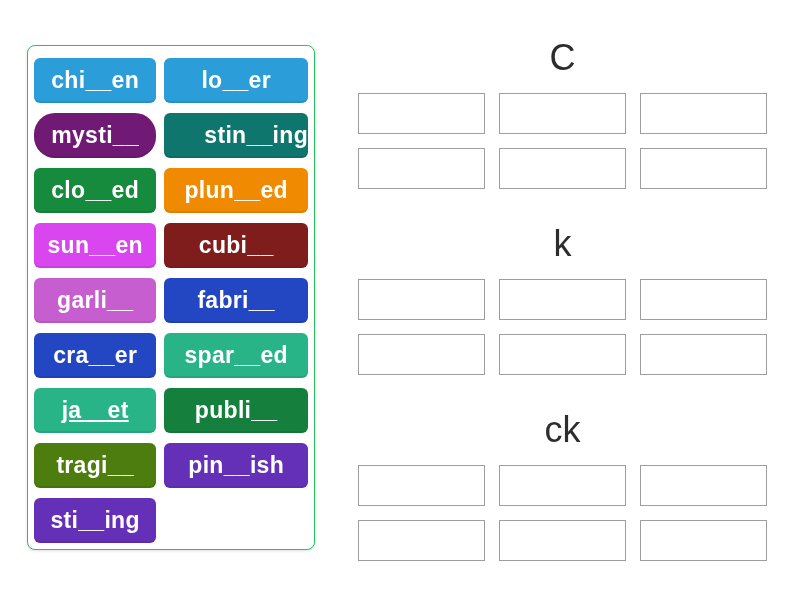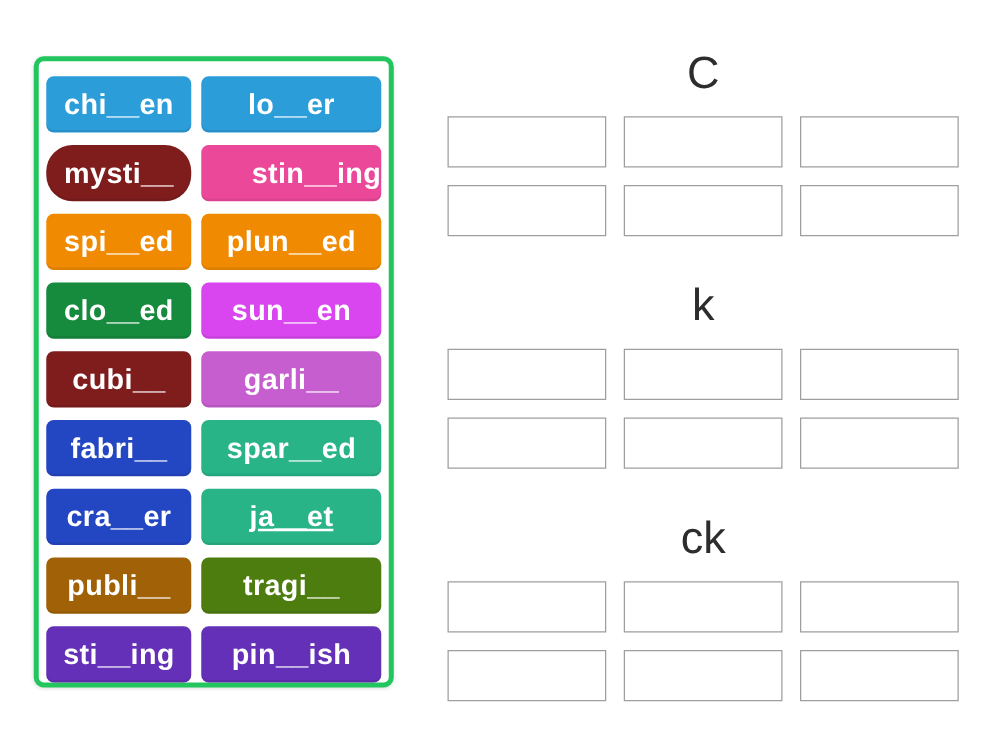--- a/index.html
+++ b/index.html
@@ -18,21 +18,21 @@
 
   
   .tile-panel {
     position: absolute;
     left: 27px;
     top: 45px;
     width: 288px;
     height: 505px;
     box-sizing: border-box;
     background: #ffffff;
-    border: 4px solid #22c55e;
+    border: 1px solid #22c55e;
     border-radius: 8px;
     box-shadow: 0 1px 3px rgba(0,0,0,0.12);
     padding: 12px 6px;
     display: grid;
     grid-template-columns: repeat(2, 1fr);
     grid-template-rows: repeat(9, 45px);
     column-gap: 8px;
     row-gap: 10px;
   }
   .tile {
@@ -79,36 +79,35 @@
   }
 </style>
 </head>
 <body>
 
 <div class="board">
 
   <div class="tile-panel">
     <div class="tile" style="background: rgb(43, 157, 217);">chi__en</div>
     <div class="tile" style="background: rgb(43, 157, 217);">lo__er</div>
-    <div class="tile" style="background: #7f1d1d; border-radius: 21px;">mysti__</div>
-    <div class="tile" style="background: #ec4899; padding-left: 40px;">stin__ing</div>
-    <div class="tile" style="background: rgb(240, 138, 0);">spi__ed</div>
+    <div class="tile" style="background: #701a75; border-radius: 21px;">mysti__</div>
+    <div class="tile" style="background: #0f766e; padding-left: 40px;">stin__ing</div>
+    <div class="tile" style="background: rgb(22, 138, 61);">clo__ed</div>
     <div class="tile" style="background: rgb(240, 138, 0);">plun__ed</div>
-    <div class="tile" style="background: rgb(22, 138, 61);">clo__ed</div>
     <div class="tile" style="background: #d946ef;">sun__en</div>
     <div class="tile" style="background: #7f1d1d;">cubi__</div>
     <div class="tile" style="background: rgb(199, 94, 207);">garli__</div>
     <div class="tile" style="background: rgb(35, 70, 195); text-align: right;">fabri__</div>
+    <div class="tile" style="background: rgb(35, 70, 195);">cra__er</div>
     <div class="tile" style="background: rgb(41, 180, 136);">spar__ed</div>
-    <div class="tile" style="background: rgb(35, 70, 195);">cra__er</div>
     <div class="tile" style="background: rgb(41, 180, 136); text-decoration: underline;">ja__et</div>
-    <div class="tile" style="background: #a16207;">publi__</div>
+    <div class="tile" style="background: #15803d;">publi__</div>
     <div class="tile" style="background: #4d7c0f;">tragi__</div>
+    <div class="tile" style="background: rgb(100, 48, 184);">pin__ish</div>
     <div class="tile" style="background: rgb(100, 48, 184);">sti__ing</div>
-    <div class="tile" style="background: rgb(100, 48, 184);">pin__ish</div>
   </div>
 
   <div class="groups">
 
     <section class="group">
       <div class="group-header">C</div>
       <div class="slot-grid">
         <div class="slot"></div>
         <div class="slot"></div>
         <div class="slot"></div>

